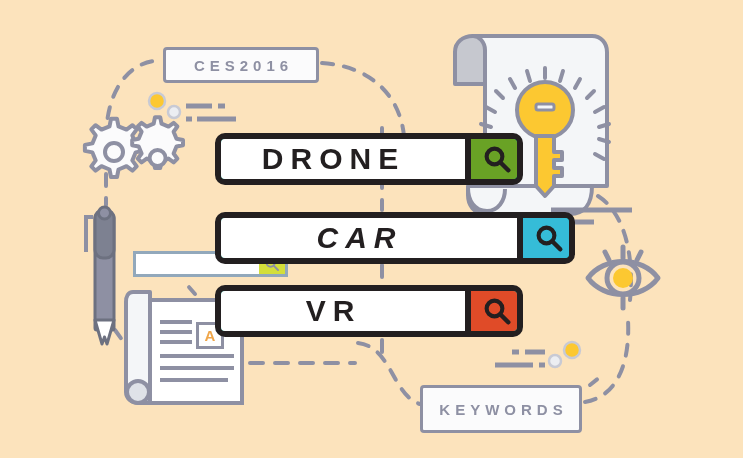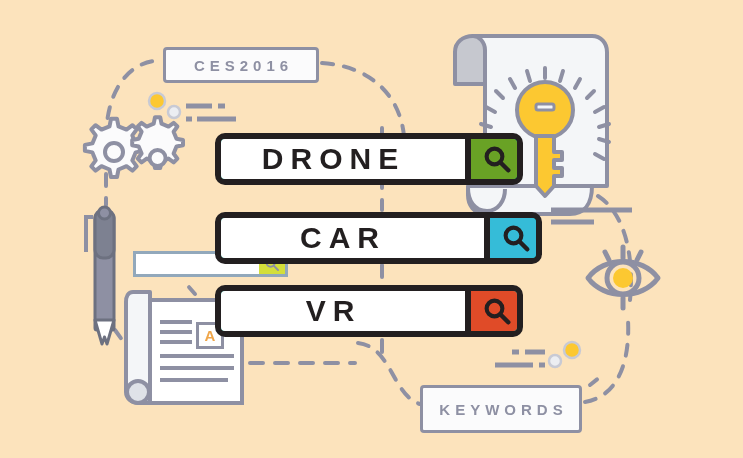--- a/index.html
+++ b/index.html
@@ -286,21 +286,21 @@
       <span class="sb-text" title="Search">DRONE</span>
     </div>
     <div class="sb-btn" style="background:#69a225;">
       <svg width="30" height="30" viewBox="0 0 24 24">
         <circle cx="10" cy="10" r="6.3" fill="none" stroke="#231f20" stroke-width="3.3"></circle>
         <line x1="14.6" y1="14.6" x2="21" y2="21" stroke="#231f20" stroke-width="3.6" stroke-linecap="round"></line>
       </svg>
     </div>
   </div>
 
-  <div class="searchbar" style="left:215px; top:212px; width:327px; height:52px;">
+  <div class="searchbar" style="left:215px; top:212px; width:360px; height:52px;font-style:italic;">
     <div class="sb-field">
       <span class="sb-text" title="Search">CAR</span>
     </div>
     <div class="sb-btn" style="background:#35bcd8;">
       <svg width="30" height="30" viewBox="0 0 24 24">
         <circle cx="10" cy="10" r="6.3" fill="none" stroke="#231f20" stroke-width="3.3"></circle>
         <line x1="14.6" y1="14.6" x2="21" y2="21" stroke="#231f20" stroke-width="3.6" stroke-linecap="round"></line>
       </svg>
     </div>
   </div>

